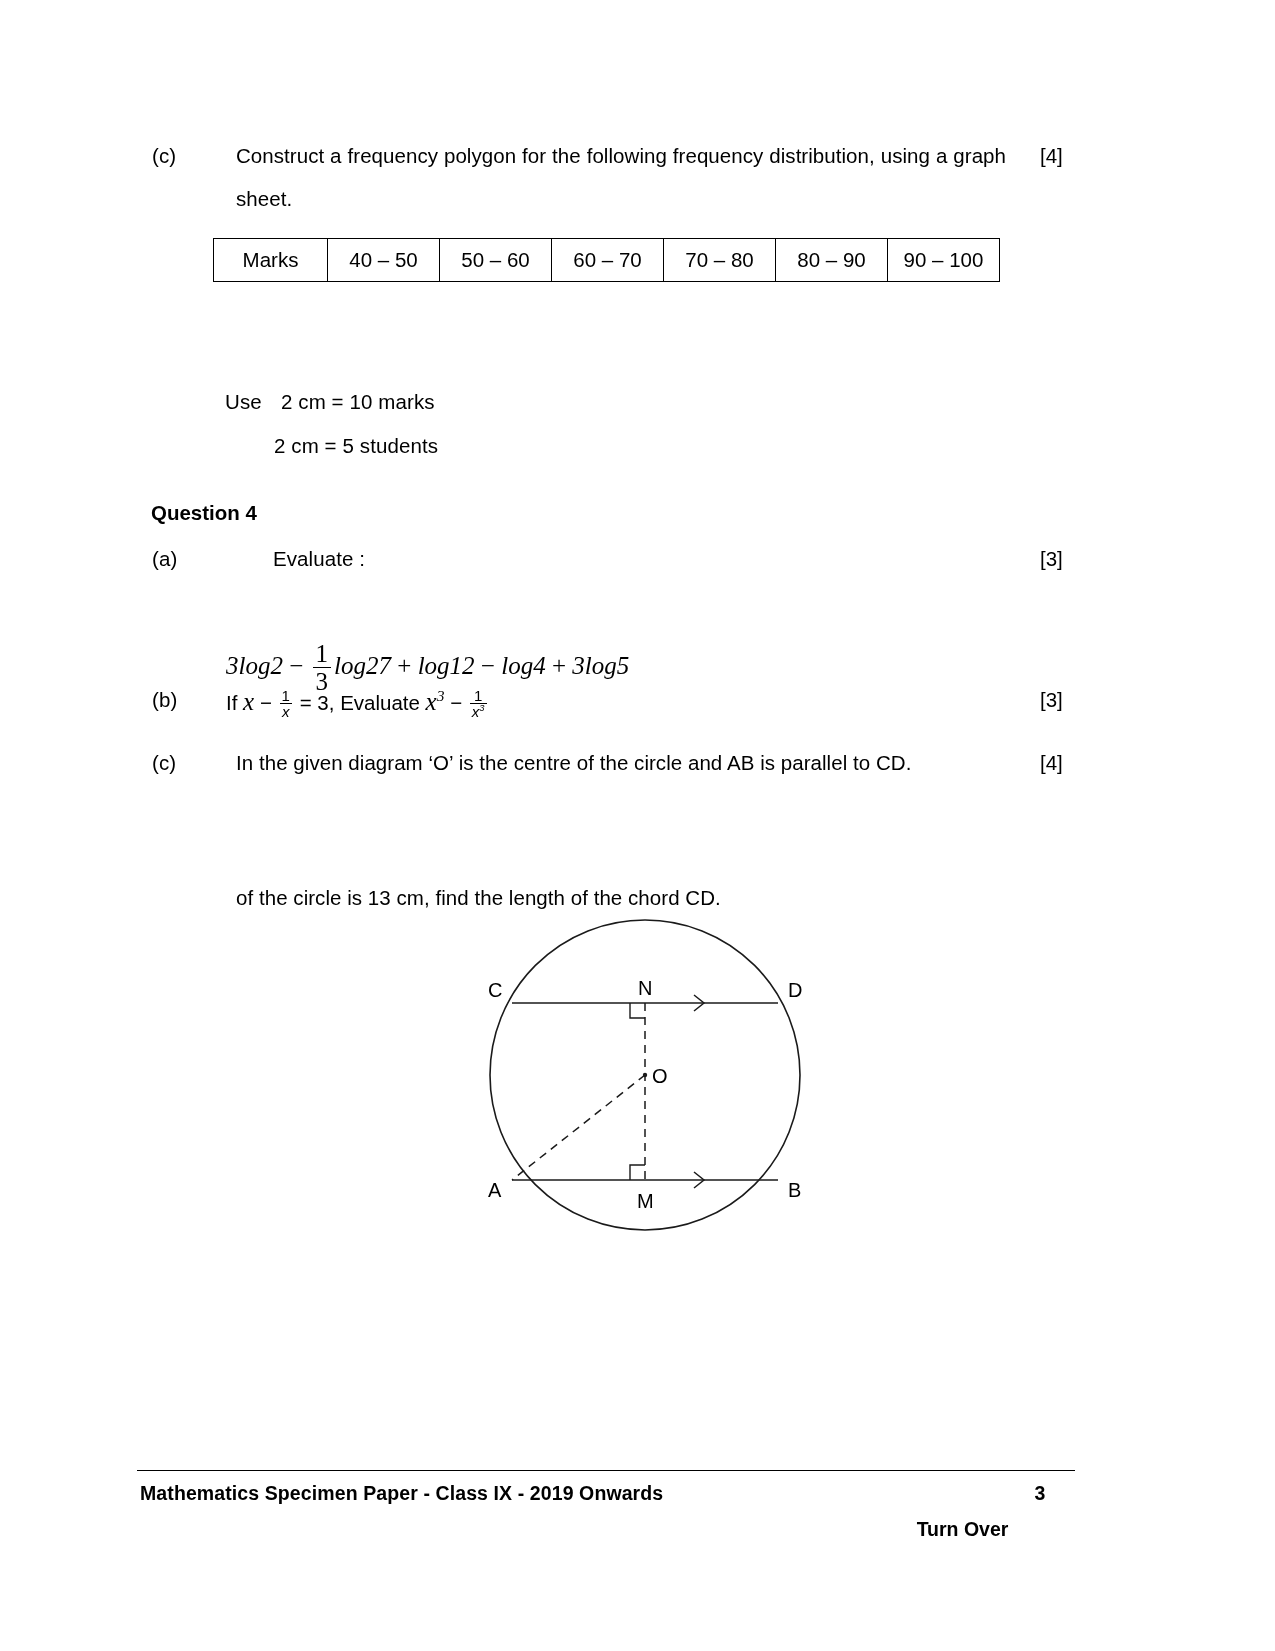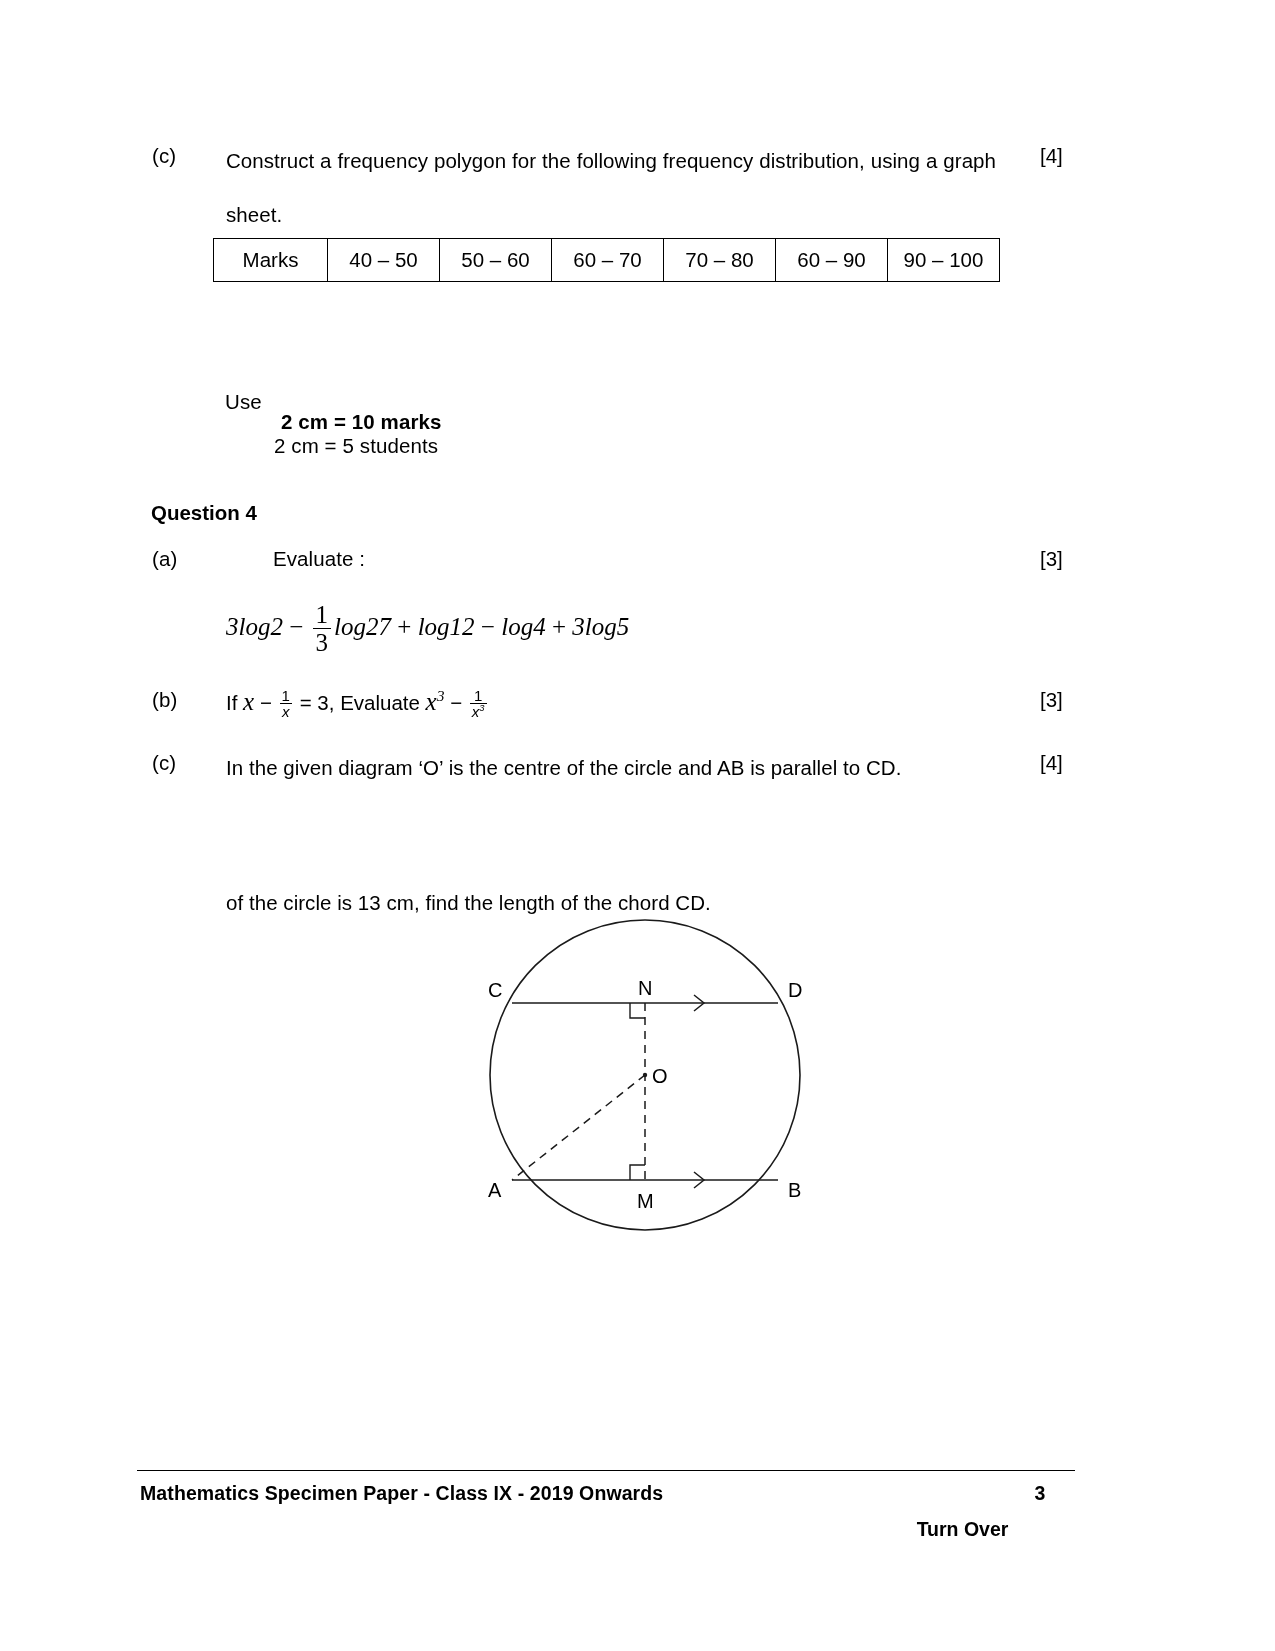--- a/index.html
+++ b/index.html
@@ -23,24 +23,25 @@
   
   .abs { position: absolute; }
 
   .qlabel {
     font-size: 20.5px;
     line-height: 1;
     letter-spacing: 0.1px;
   }
   .qbody {
     font-size: 20.5px;
-    line-height: 54px;
+    line-height: 43px;
     letter-spacing: 0.05px;
     text-align: justify;
     text-justify: inter-word;
+    margin-left: 10px;
   }
   .marks {
     font-size: 20.5px;
     line-height: 1;
   }
   .qhead {
     font-size: 20.5px;
     font-weight: bold;
     line-height: 1;
   }
@@ -68,20 +69,21 @@
   .freq-table .data-cell { width: 111px; }
   .freq-table .lbl-cell.stacked {
     line-height: 42px;
   }
 
   
   .math {
     font-family: "Liberation Serif", serif;
     font-style: italic;
     font-size: 25px;
+    margin-top: 39px;
   }
   .mathup { font-style: normal; }
   .frac {
     display: inline-block;
     vertical-align: middle;
     text-align: center;
     font-style: normal;
     line-height: 1.08;
     margin: 0 3px;
     position: relative;
@@ -174,28 +176,28 @@
   <div class="abs marks" style="left:1040px; top:146px;">[4]</div>
 
   <table class="freq-table">
     <tbody>
       <tr class="hdr-row">
         <td class="lbl-cell">Marks</td>
         <td class="data-cell">40 – 50</td>
         <td class="data-cell">50 – 60</td>
         <td class="data-cell">60 – 70</td>
         <td class="data-cell">70 – 80</td>
-        <td class="data-cell">60 – 90</td>
+        <td class="data-cell">80 – 90</td>
         <td class="data-cell">90 – 100</td>
       </tr>
     </tbody>
   </table>
 
   <div class="abs qlabel" style="left:225px; top:392px;">Use</div>
-  <div class="abs qlabel" style="left:281px; top:412px;font-weight:bold;">2 cm = 10 marks</div>
+  <div class="abs qlabel" style="left:281px; top:392px;">2 cm = 10 marks</div>
   <div class="abs qlabel" style="left:274px; top:436px;">2 cm = 5 students</div>
 
   <div class="abs qhead" style="left:151px; top:503px;">Question 4</div>
 
   <div class="abs qlabel" style="left:152px; top:549px;">(a)</div>
   <div class="abs qlabel" style="left:226px; top:549px;margin-left:47px;">Evaluate :</div>
   <div class="abs marks" style="left:1040px; top:549px;">[3]</div>
 
   <div class="abs math" style="left:226px; top:602px; white-space:nowrap;">
     <span>3log2</span><span class="mathup">&nbsp;</span><span class="mathup">−</span><span class="mathup">&nbsp;</span><span class="frac"><span class="num">1</span><span class="den">3</span></span><span>log27</span><span class="mathup">&nbsp;</span><span class="mathup">+</span><span class="mathup">&nbsp;</span><span>log12</span><span class="mathup">&nbsp;</span><span class="mathup">−</span><span class="mathup">&nbsp;</span><span>log4</span><span class="mathup">&nbsp;</span><span class="mathup">+</span><span class="mathup">&nbsp;</span><span>3log5</span>

